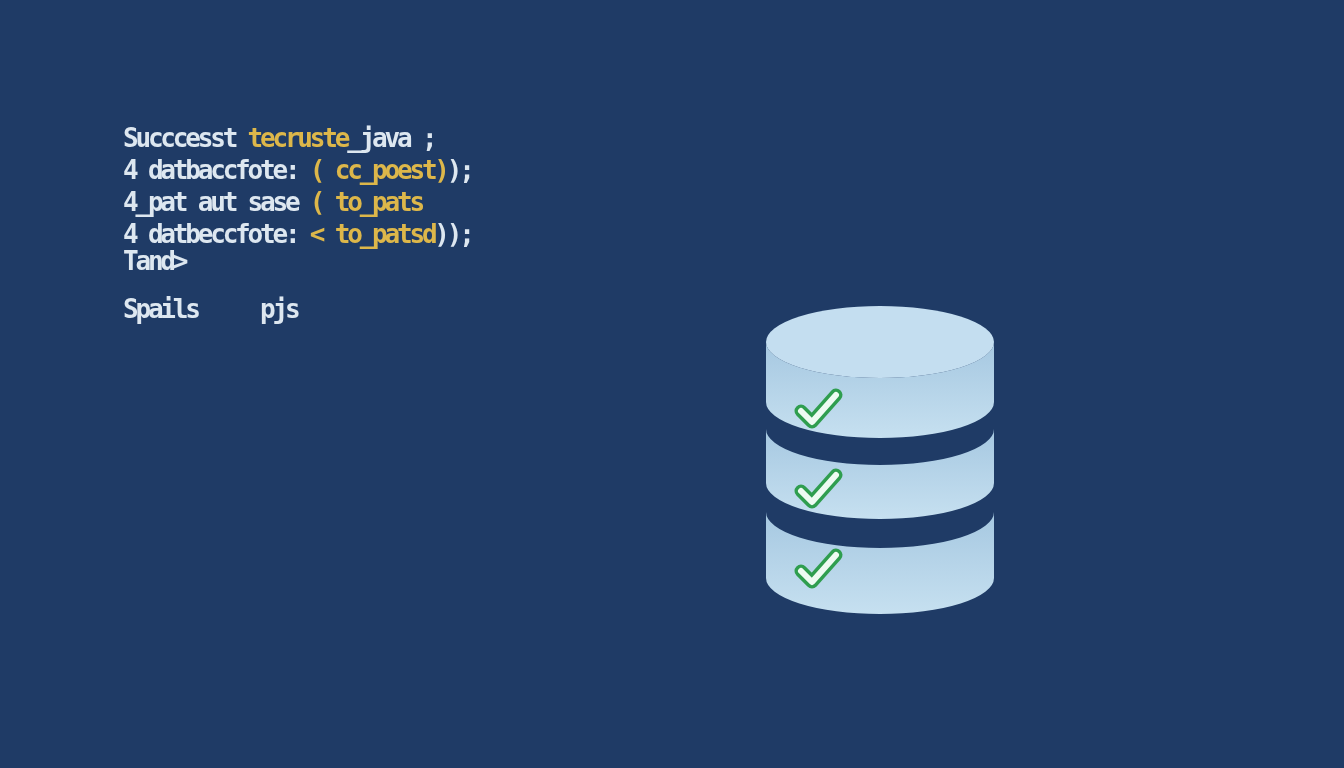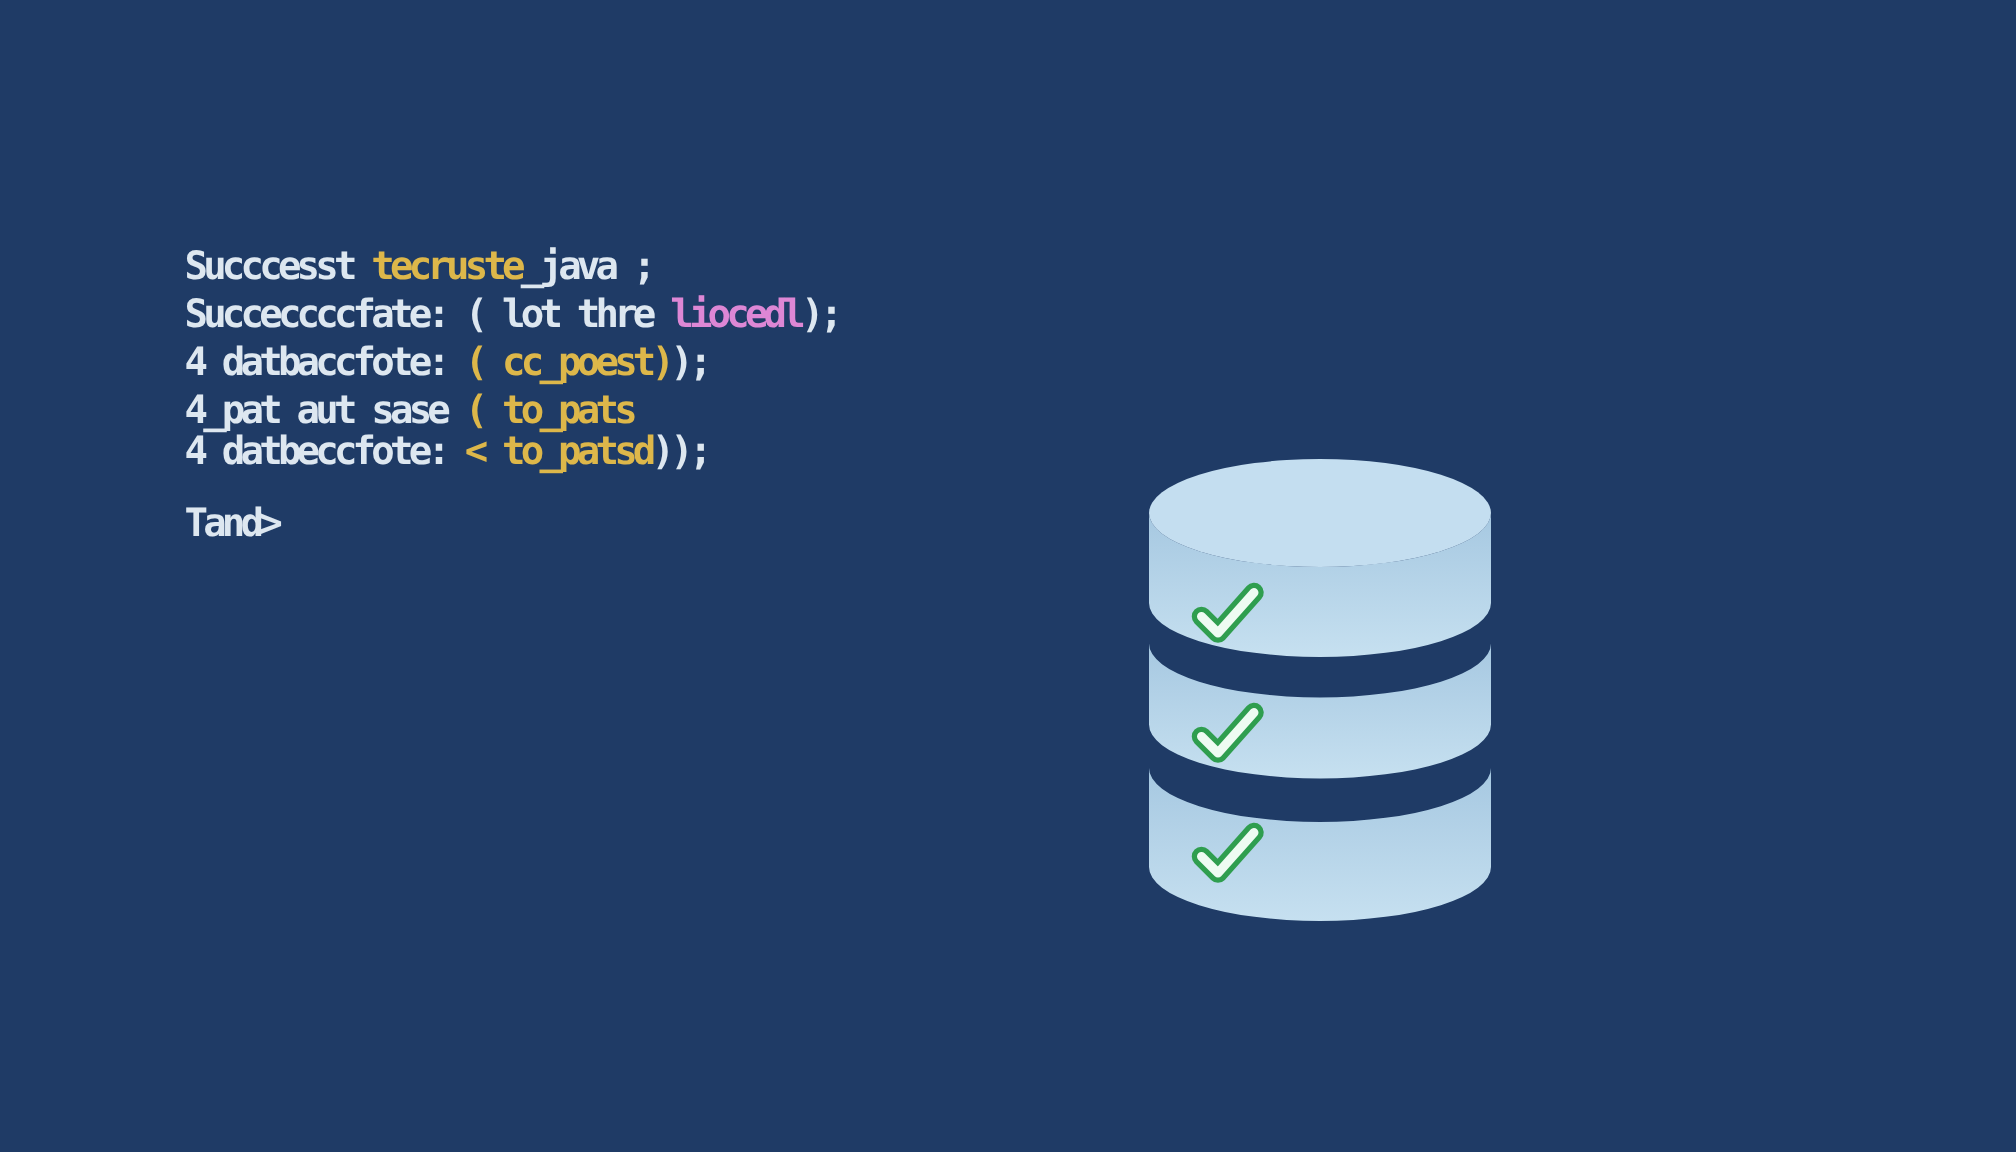--- a/index.html
+++ b/index.html
@@ -25,21 +25,20 @@
     overflow: hidden;
     background: var(--bg);
     font-family: "DejaVu Sans Mono", monospace;
   }
   #code-block {
     position: absolute;
     left: 0;
     top: 0;
     width: 700px;
     height: 616px;
-    margin-top: 40px;
   }
   .code-line {
     position: absolute;
     left: 123px;
     font-size: 26px;
     font-weight: bold;
     letter-spacing: -3.2px;
     white-space: pre;
     line-height: 1;
   }
@@ -77,25 +76,25 @@
     stroke-width: 6;
     stroke-linecap: round;
     stroke-linejoin: round;
   }
 </style>
 </head>
 <body>
 
 <div id="code-block">
     <div class="code-line"><span class="seg-text">Succcesst </span><span class="seg-keyword">tecruste</span><span class="seg-text">_java ;</span></div>
-    <div class="code-line"><span class="seg-text">Succeccccfate: ( lot thre </span><span class="seg-pink">liocedl</span><span class="seg-text">);</span></div>
     <div class="code-line"><span class="seg-text">4 datbaccfote: </span><span class="seg-keyword">( cc_poest)</span><span class="seg-text">);</span></div>
     <div class="code-line"><span class="seg-text">4_pat aut sase </span><span class="seg-keyword">( to_pats</span></div>
     <div class="code-line"><span class="seg-text">4 datbeccfote: </span><span class="seg-keyword">&lt; to_patsd</span><span class="seg-text">));</span></div>
     <div class="code-line"><span class="seg-text">Tand&gt;</span></div>
+    <div class="code-line"><span class="seg-text">Spails     pjs</span></div>
   </div>
 
 <svg class="db-icon" viewBox="0 0 234 318" xmlns="http://www.w3.org/2000/svg">
   <defs>
     <linearGradient id="bodyGrad" x1="0" y1="0" x2="0" y2="1">
       <stop offset="0" id="grad-stop-top" stop-color="#a6c8e1"></stop>
       <stop offset="1" id="grad-stop-bottom" stop-color="#c6e0f0"></stop>
     </linearGradient>
   </defs>
 

